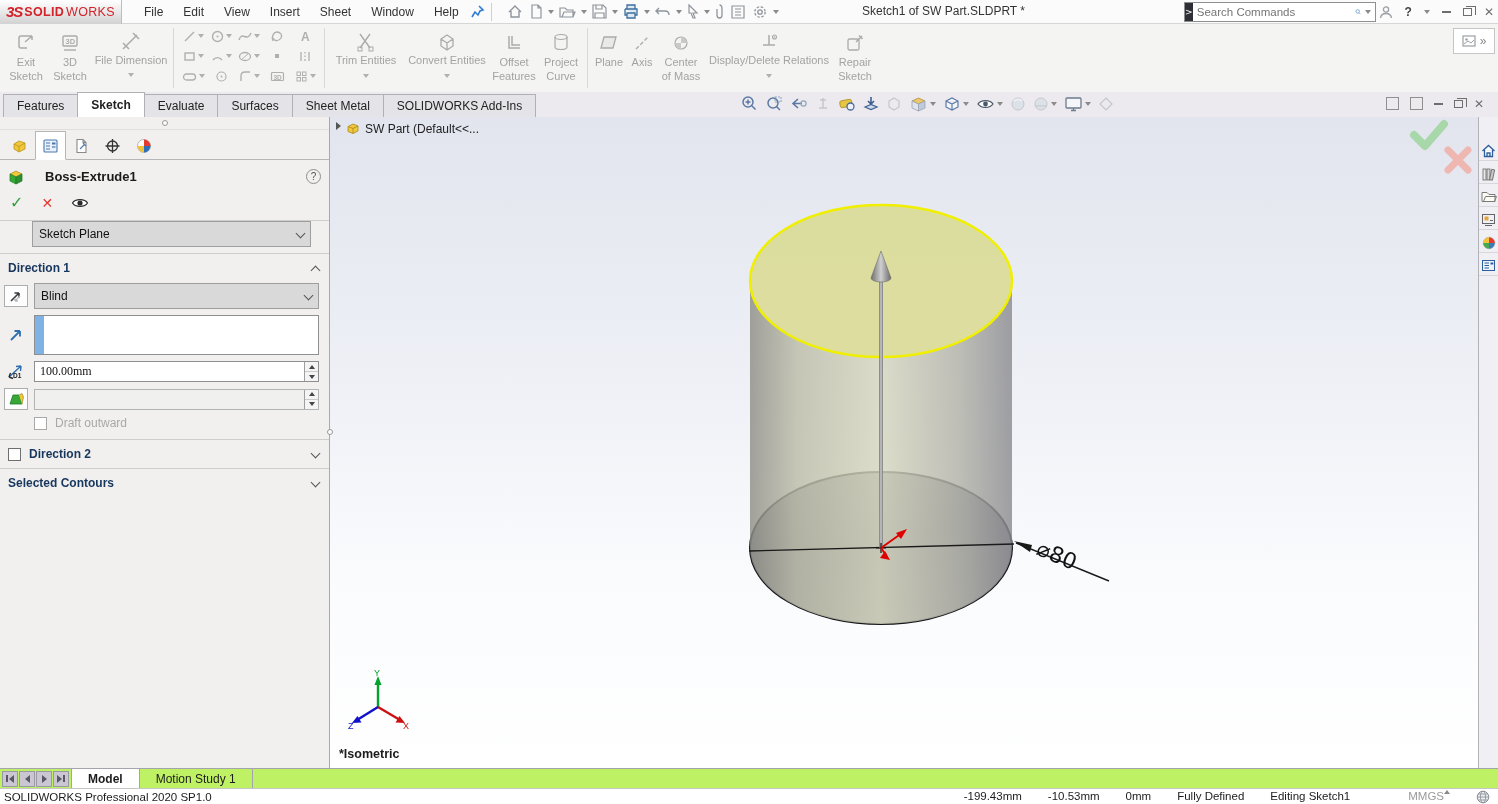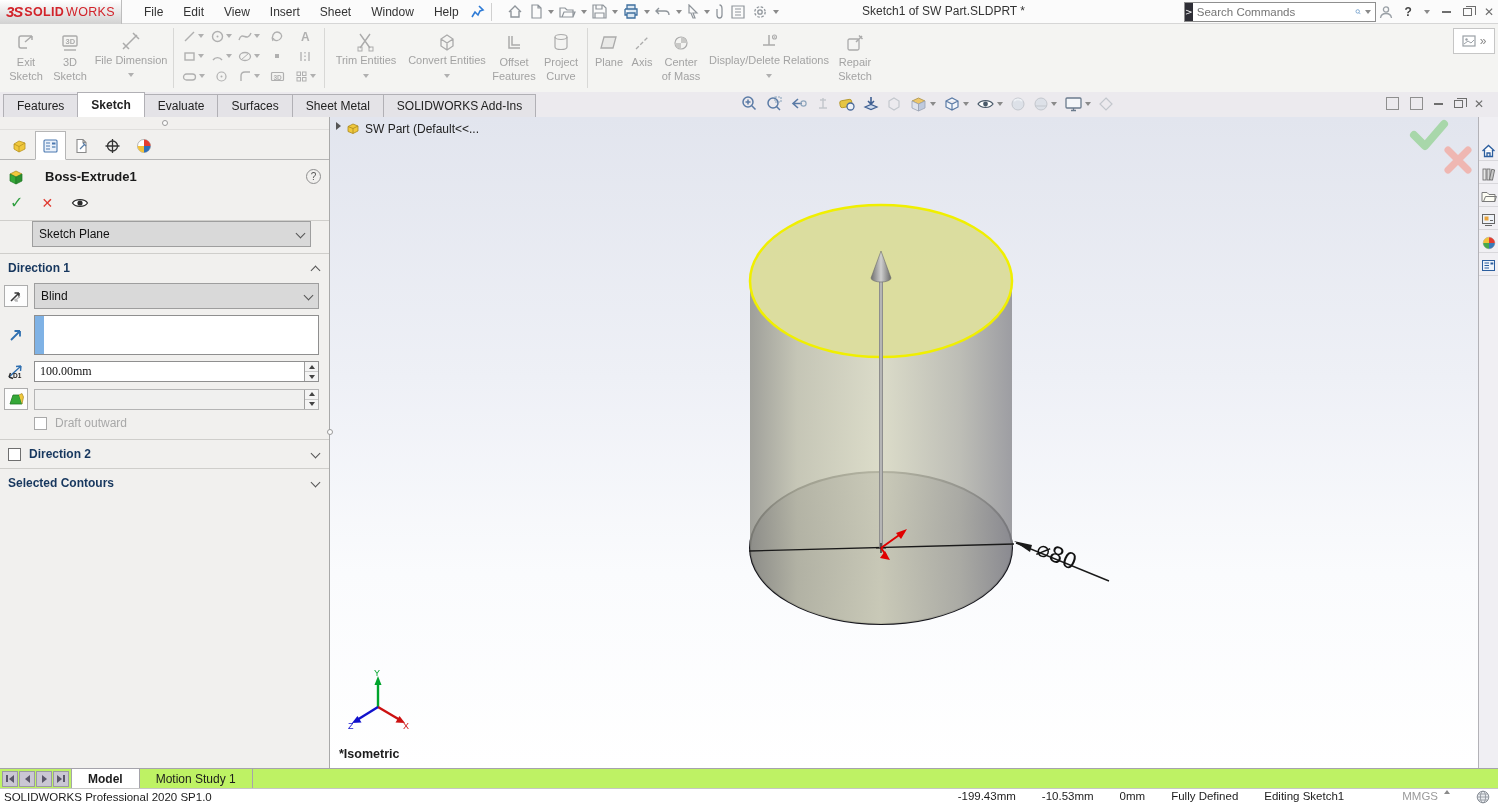--- a/index.html
+++ b/index.html
@@ -102,21 +102,21 @@
 .navbtns{display:flex;align-items:center;gap:1px;padding:1px 2px}
 .nb{width:16px;height:16px;background:#cac7d3;border:1px solid #9b98a6;display:flex;align-items:center;justify-content:center;gap:1px}
 .nb .bar{width:1.5px;height:7px;background:#5a5668}
 .nb .tl{width:0;height:0;border-top:4px solid transparent;border-bottom:4px solid transparent;border-right:5px solid #5a5668}
 .nb .tr{width:0;height:0;border-top:4px solid transparent;border-bottom:4px solid transparent;border-left:5px solid #5a5668}
 .btab{display:flex;align-items:center;padding:0 16px;border-right:1px solid #a5a3ab;color:#1c1c1c}
 .btab.active{background:#fff;font-weight:bold;border-left:1px solid #a5a3ab}
 .statusbar{height:16px;background:#fff;border-top:1px solid #c6c6c6;display:flex;align-items:center;font-size:11.5px;color:#1c1c1c;padding:0 4px}
 .sb-right{margin-left:auto;display:flex;}
 .sb-item{margin-right:26px}
-.units{color:#9a9a9a;margin-right:6px}
+.units{color:#9a9a9a;}
 </style>
 </head>
 <body>
 
 <div id="app">
 
   <div class="titlebar">
     <div class="logo">
       <span class="mark">3S</span>
       <span class="b1">SOLID</span>

